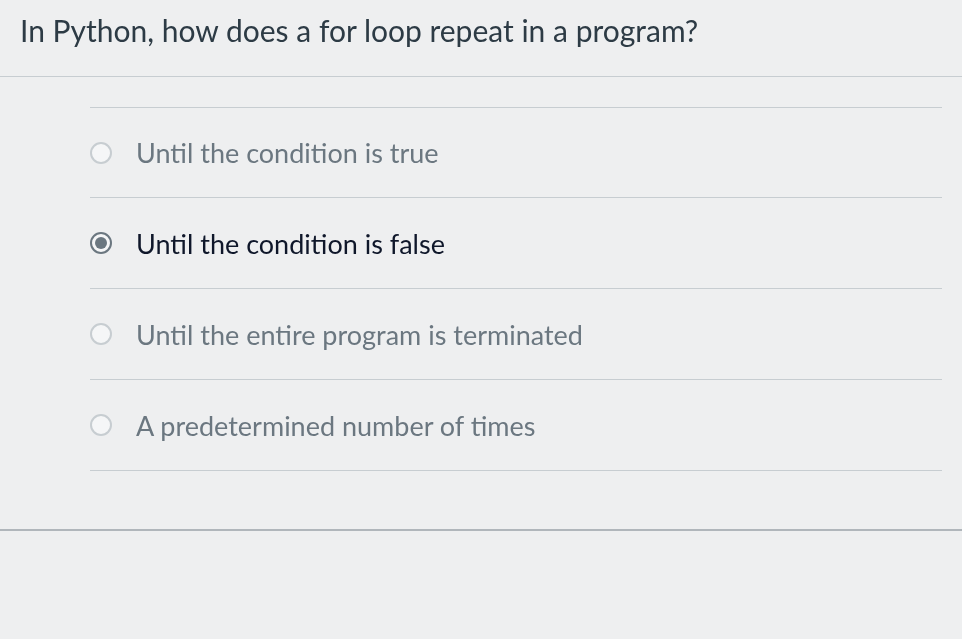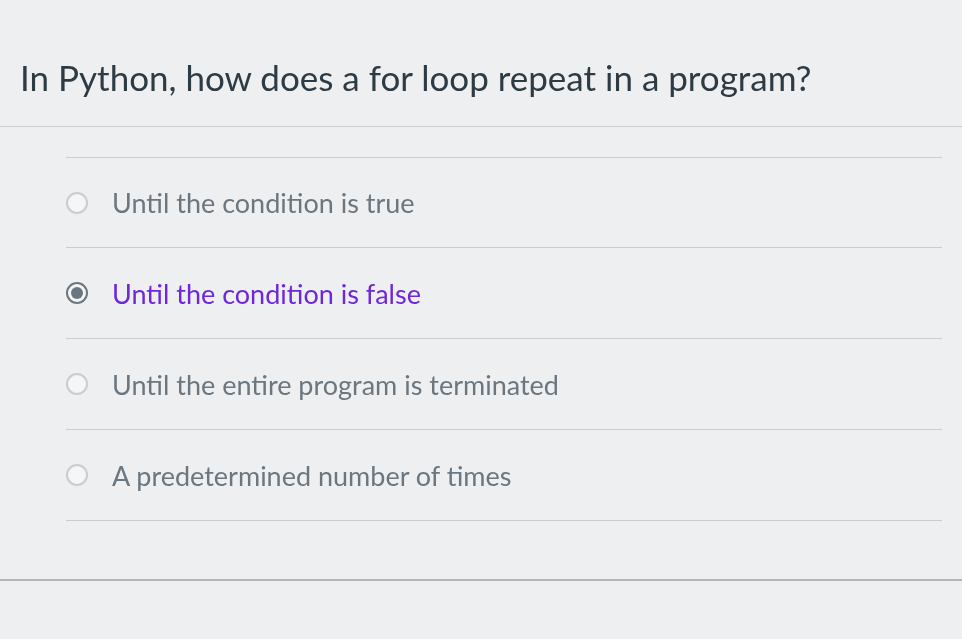--- a/index.html
+++ b/index.html
@@ -9,29 +9,28 @@
     font-family: "Lato", "Helvetica Neue", Helvetica, Arial, sans-serif;
     background: #eeeff0;
     color: #2d3b45;
   }
   .container {
     width: 100%;
     height: 100%;
     padding: 0;
   }
   .question-text {
-    font-size: 35px;
+    font-size: 30px;
     color: #2d3b45;
     padding: 12px 20px 28px 20px;
     font-weight: 400;
     border-bottom: 1px solid #c7cdd1;
-    margin-top: 44px;
   }
   .options {
-    padding: 30px 20px 0 66px;
+    padding: 30px 20px 0 90px;
   }
   .option-row {
     display: flex;
     align-items: center;
     min-height: 91px;
     border-bottom: 1px solid #c7cdd1;
   }
   .option-row:first-child {
     border-top: 1px solid #c7cdd1;
   }
@@ -59,21 +58,21 @@
     border-radius: 50%;
     background: #6b7780;
   }
   .option-label {
     font-size: 27px;
     color: #6b7780;
     font-weight: 400;
     cursor: pointer;
   }
   .option-row.selected .option-label {
-    color: #6d28d9;
+    color: #0f172a;
   }
   .footer-line {
     border-top: 2px solid #b0b6bb;
     margin-top: 58px;
     width: 100%;
   }
 </style>
 </head>
 <body>
 

